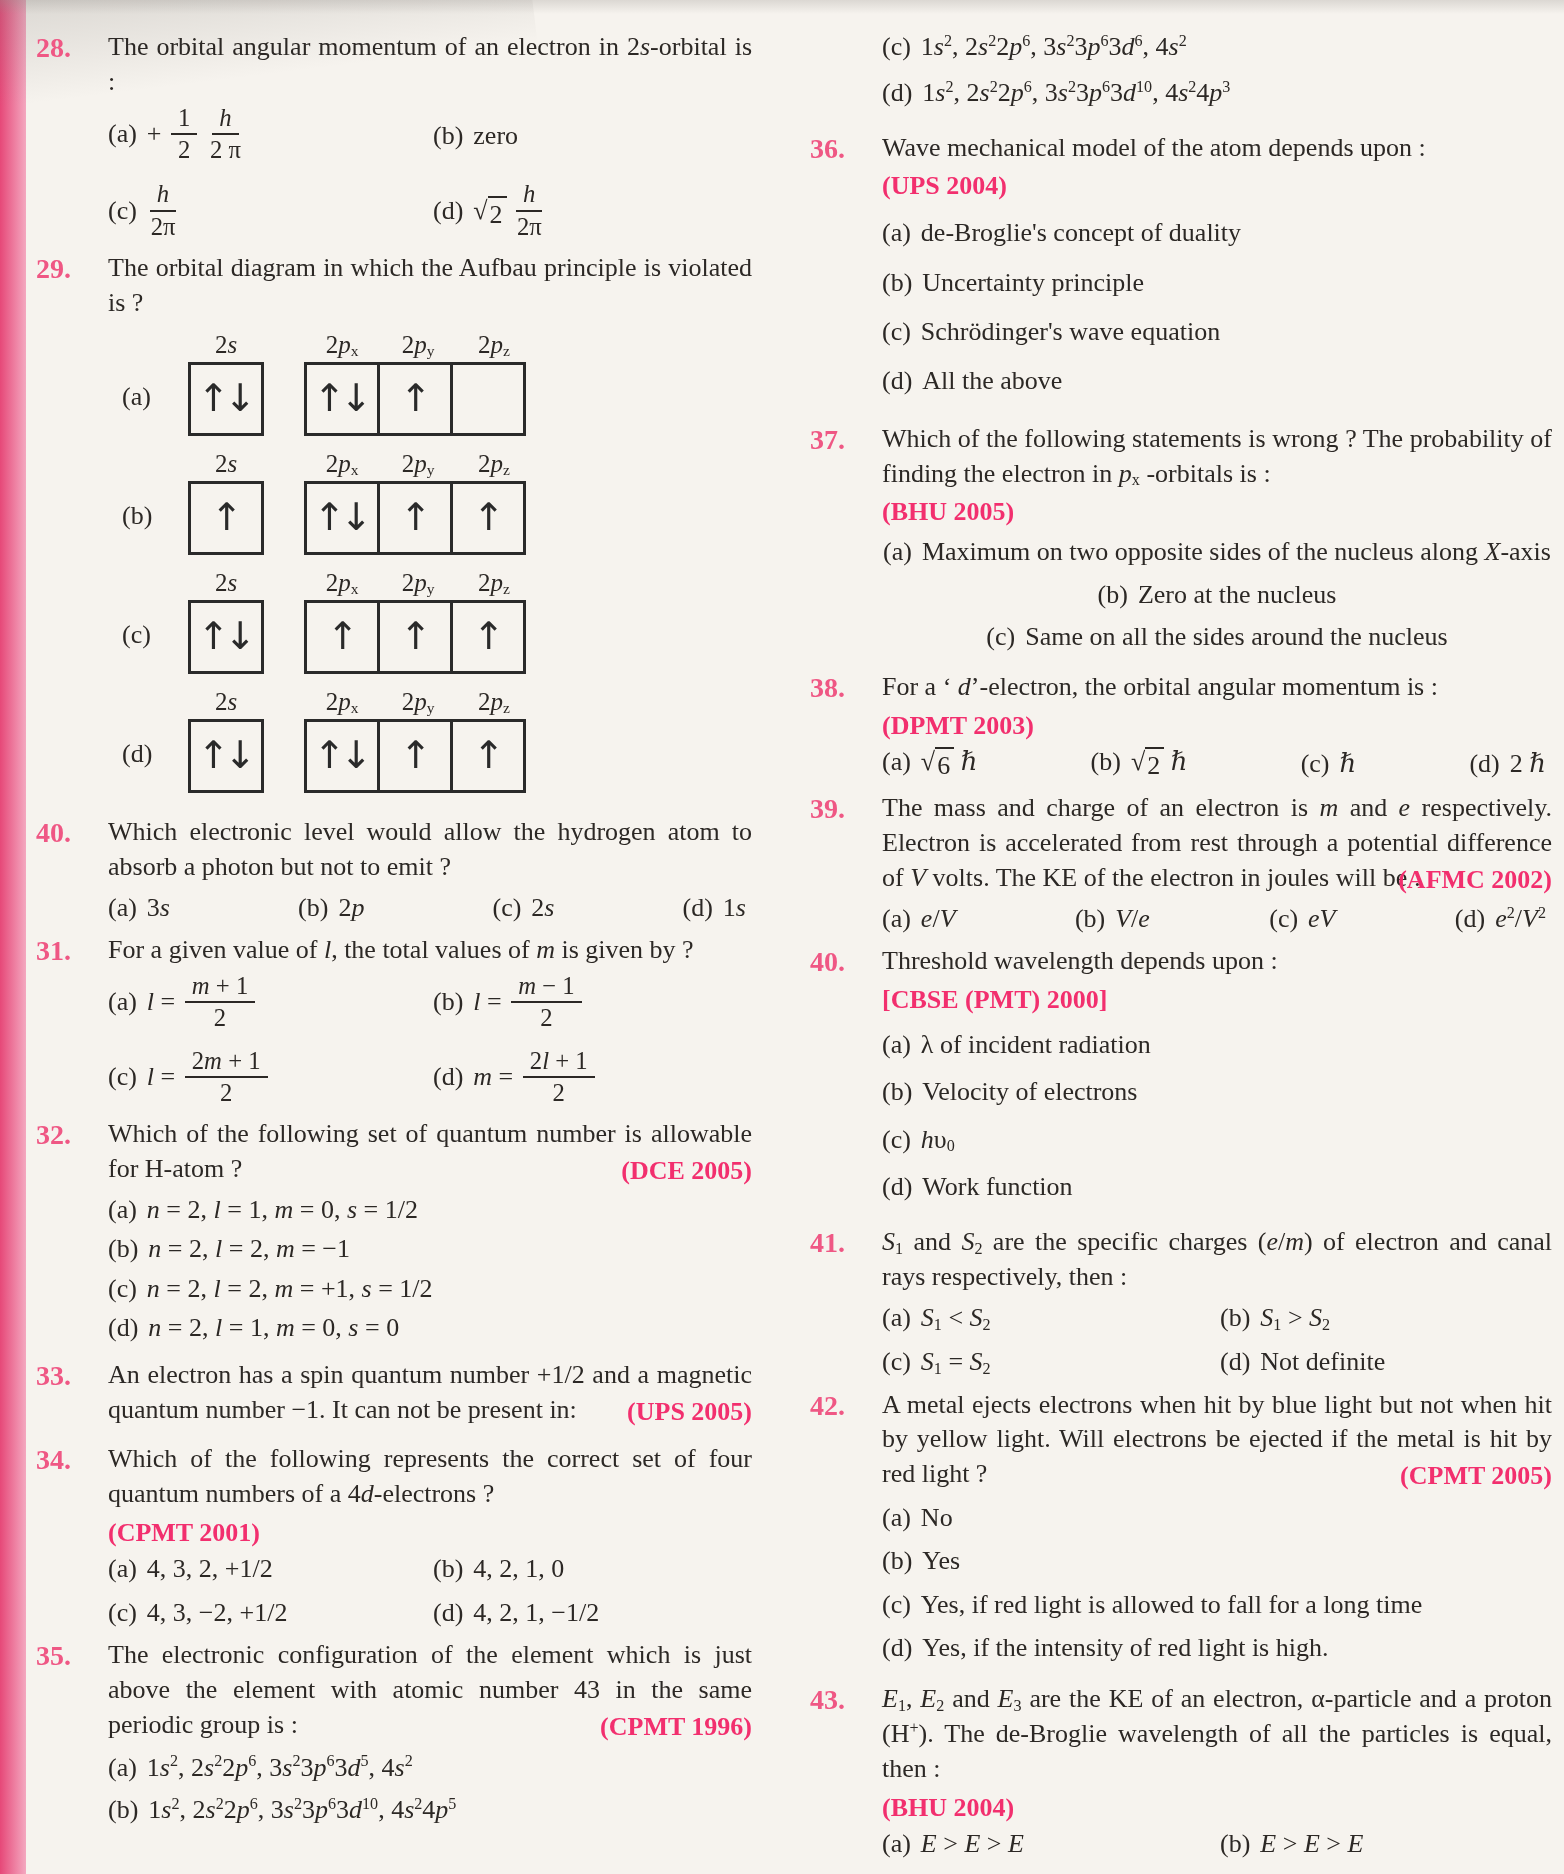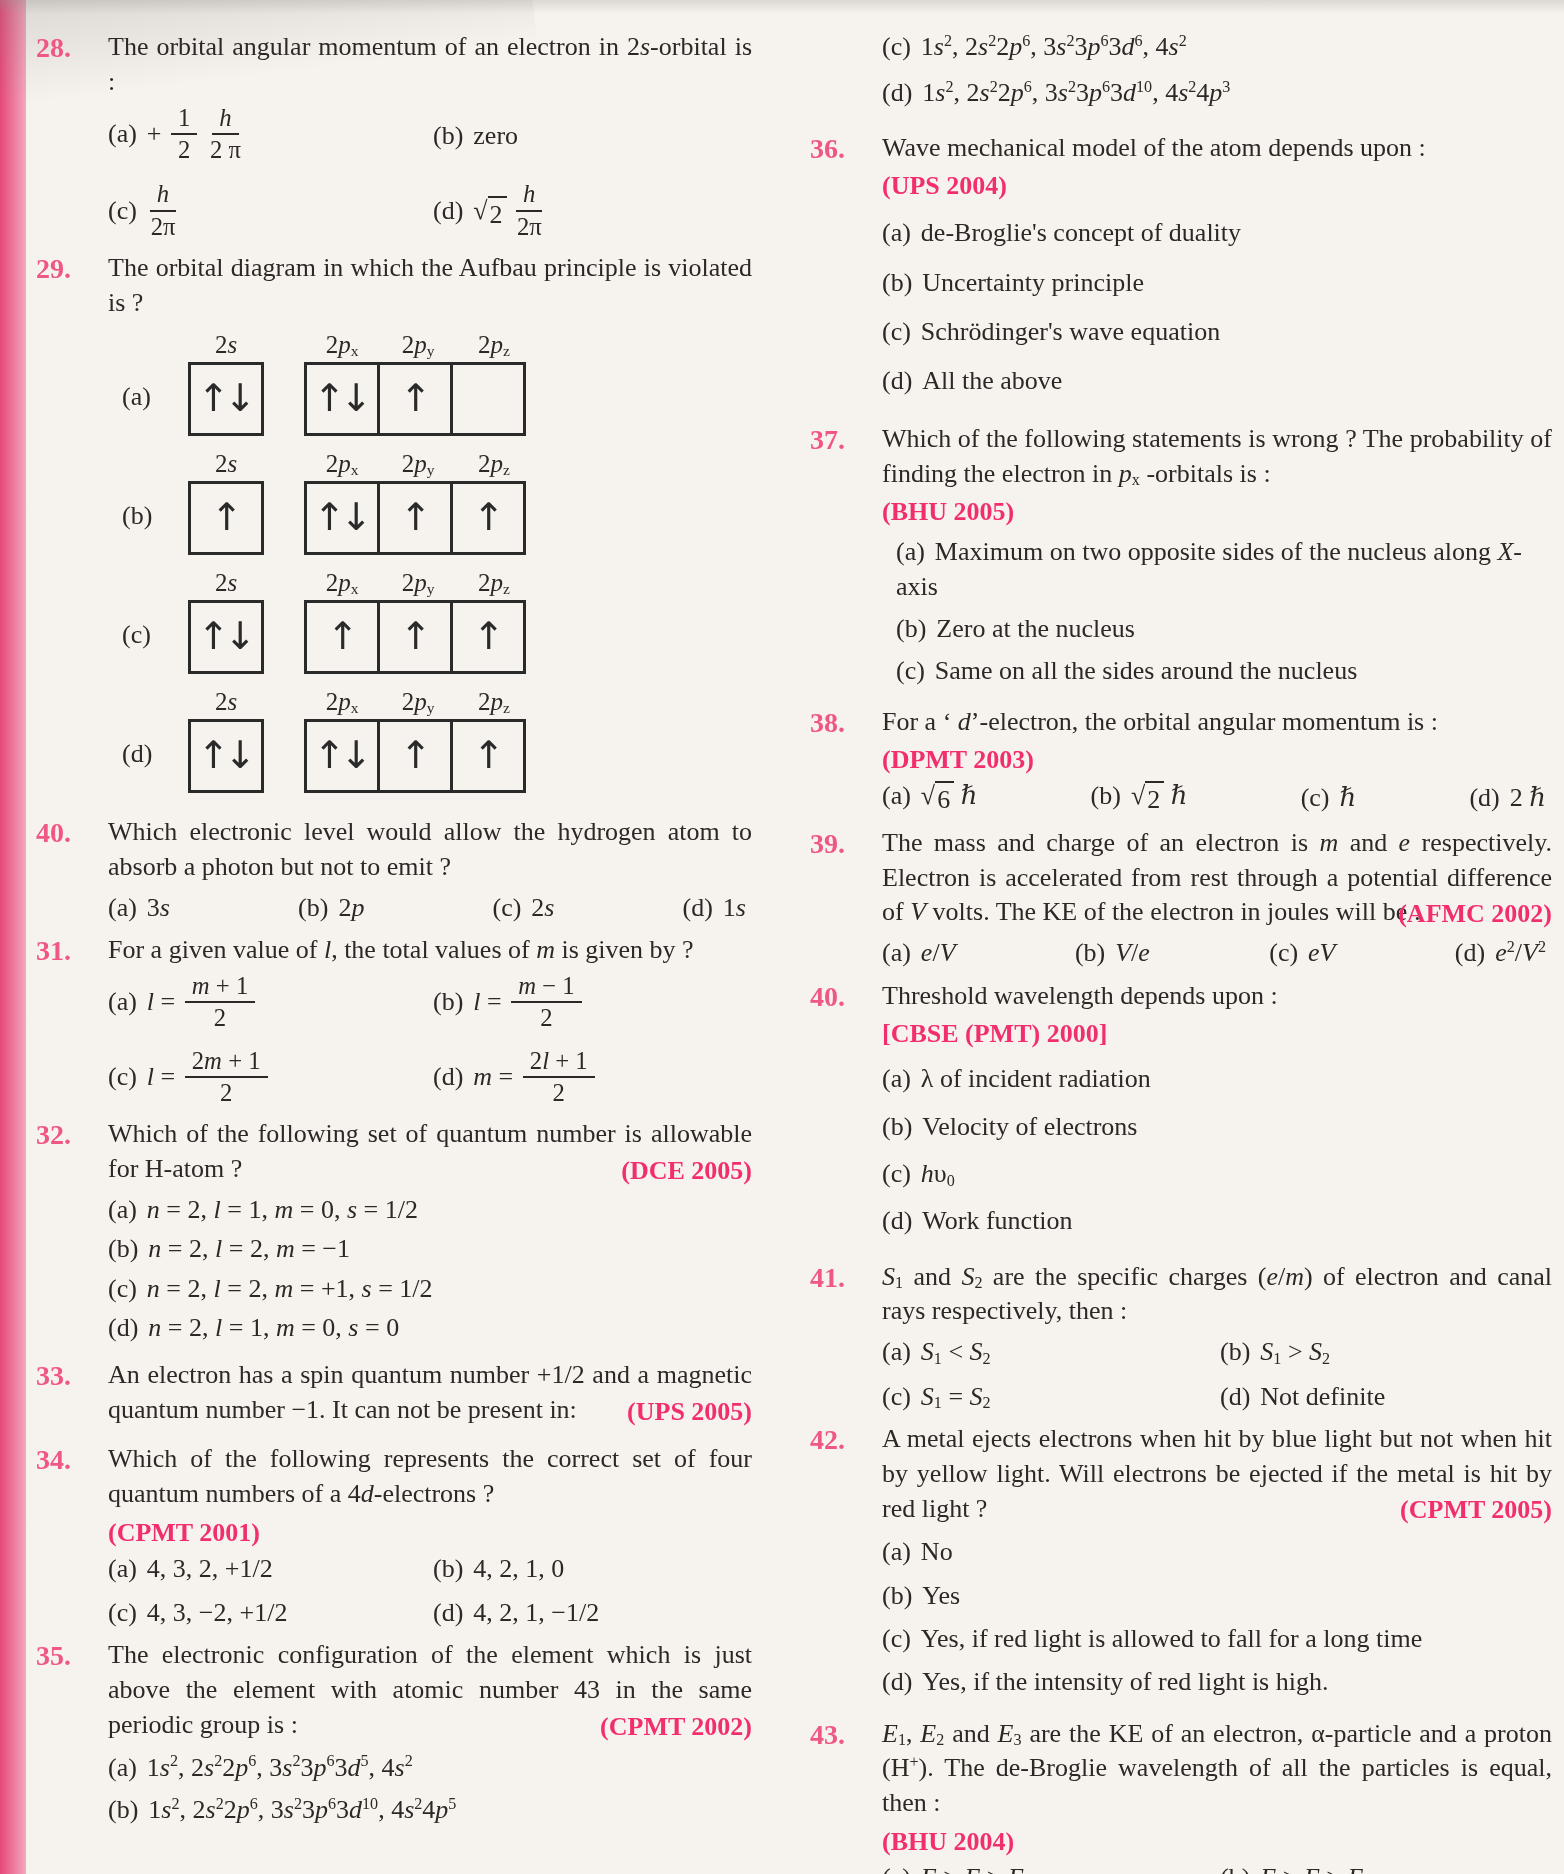--- a/index.html
+++ b/index.html
@@ -60,21 +60,21 @@
   .orb-boxes { display:flex; }
   .box { width:76px; height:74px; border:3px solid #2a2a2a; display:flex; align-items:center; justify-content:center;
     font-family:"DejaVu Sans",sans-serif; font-size:38px; letter-spacing:-5px; text-indent:-3px; padding-bottom:2px; color:#2a2a2a; }
   .box-s { margin-right:40px; }
   .pgroup { display:flex; }
   .pgroup .box + .box { margin-left:-3px; }
 
   
   [data-name="question-continuation"] .opts.cols-1 .opt { margin:12px 0; }
   [data-name="question-36"] .opts.cols-1 .opt { margin:15px 0; }
-  [data-name="question-37"] .opts.cols-1 .opt { margin:8px 14px; }
+  [data-name="question-37"] .opts.cols-1 .opt { margin:8px 0;text-align:center; }
   [data-name="question-40"] .opts.cols-1 .opt { margin:13px 0; }
   [data-name="question-42"] .opts.cols-1 .opt { margin:9px 0; }
   [data-name="question-35"] .opts.cols-1 .opt { margin:8px 0; }
   [data-name="question-32"] .opts.cols-1 .opt { margin:5px 0; }
   [data-name="question-28"] .opts.cols-2 { row-gap:16px; }
   [data-name="question-31"] .opts.cols-2 { row-gap:14px; }
 </style>
 </head>
 <body>
 
@@ -275,21 +275,21 @@
             <div class="opt" data-name="option-c"><span class="opt-key" data-name="option-key">(c)</span><span class="opt-text" data-name="option-text">4, 3, −2, +1/2</span></div>
             <div class="opt" data-name="option-d"><span class="opt-key" data-name="option-key">(d)</span><span class="opt-text" data-name="option-text">4, 2, 1, −1/2</span></div>
           </div>
         </div>
       </div>
       <div class="q" data-name="question-35">
         <div class="q-num" data-name="question-number">35.</div>
         <div class="q-body" data-name="question-body">
           <div class="q-text-wrap" data-name="question-text-wrap">
             <div class="q-text" data-name="question-text">The electronic configuration of the element which is just above the element with atomic number 43 in the same periodic group is :</div>
-            <span class="q-tag inline" data-name="exam-tag">(CPMT 2002)</span>
+            <span class="q-tag inline" data-name="exam-tag">(CPMT 1996)</span>
           </div>
           <div class="opts cols-1" data-name="options">
             <div class="opt" data-name="option-a"><span class="opt-key" data-name="option-key">(a)</span><span class="opt-text" data-name="option-text">1<i>s</i><sup>2</sup>, 2<i>s</i><sup>2</sup>2<i>p</i><sup>6</sup>, 3<i>s</i><sup>2</sup>3<i>p</i><sup>6</sup>3<i>d</i><sup>5</sup>, 4<i>s</i><sup>2</sup></span></div>
             <div class="opt" data-name="option-b"><span class="opt-key" data-name="option-key">(b)</span><span class="opt-text" data-name="option-text">1<i>s</i><sup>2</sup>, 2<i>s</i><sup>2</sup>2<i>p</i><sup>6</sup>, 3<i>s</i><sup>2</sup>3<i>p</i><sup>6</sup>3<i>d</i><sup>10</sup>, 4<i>s</i><sup>2</sup>4<i>p</i><sup>5</sup></span></div>
           </div>
         </div>
       </div>
     </div>
   <div class="col col-right" id="col-right" data-name="right-column">
       <div class="q" data-name="question-continuation">

